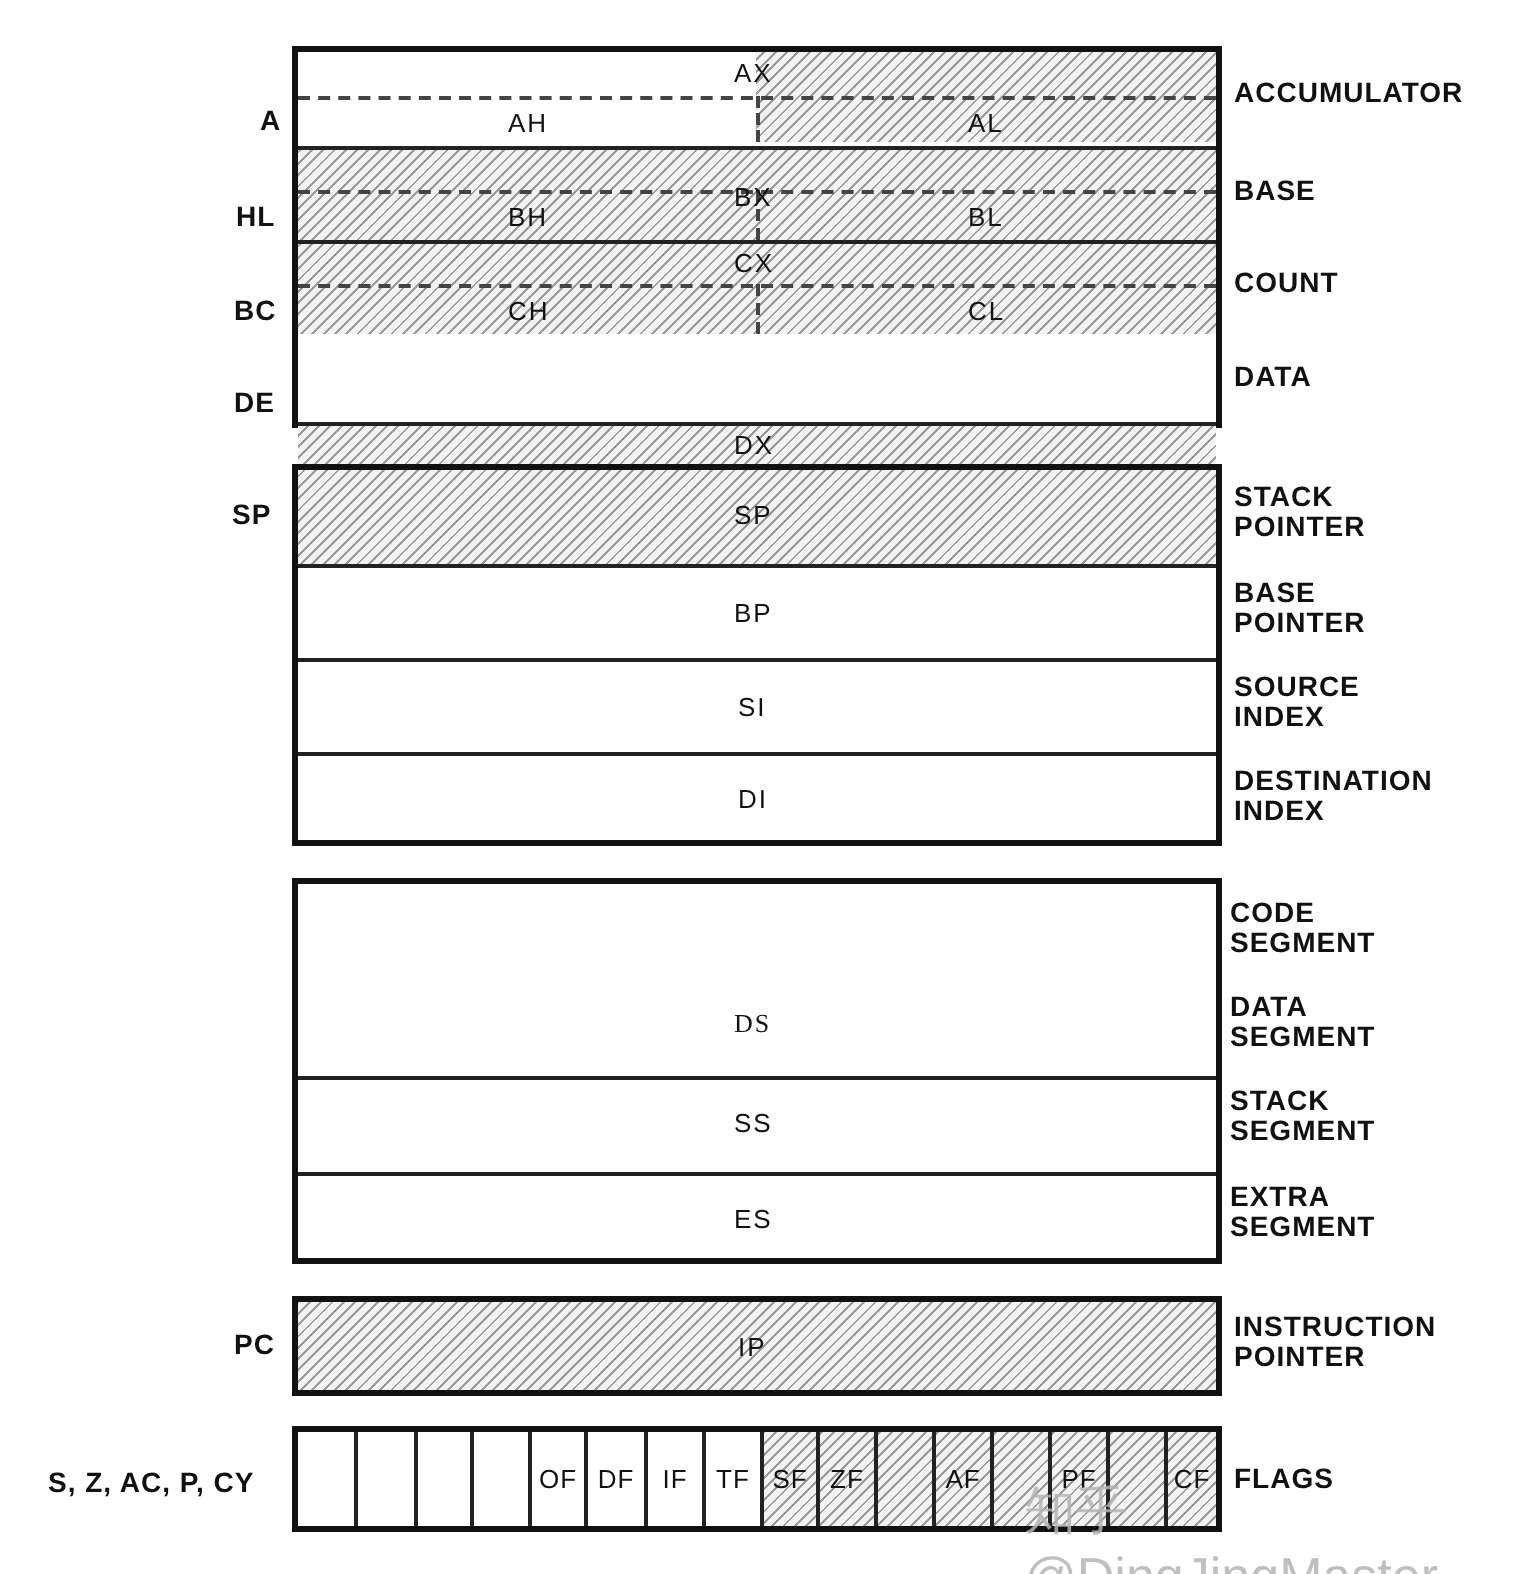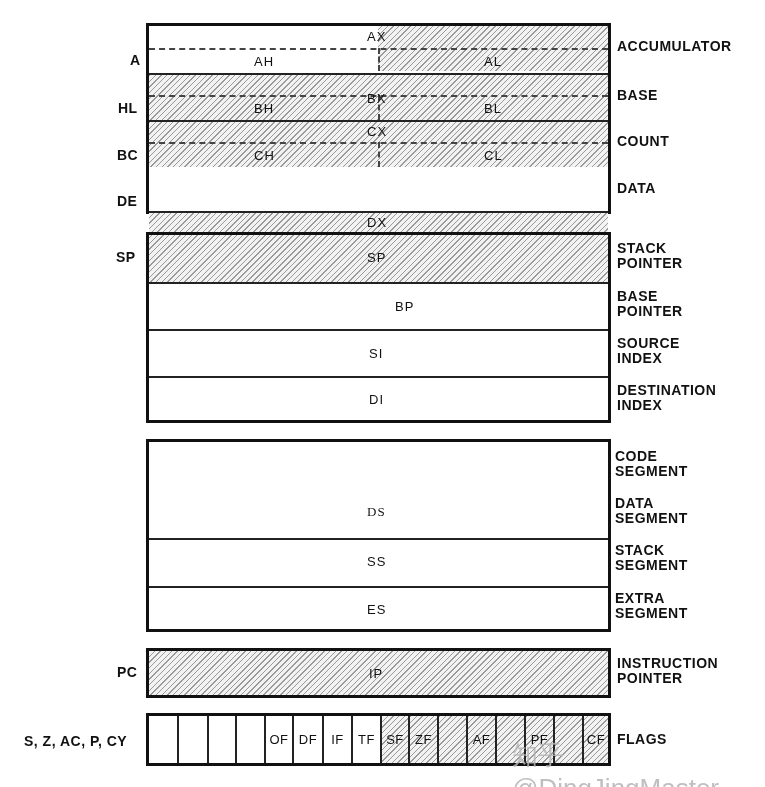--- a/index.html
+++ b/index.html
@@ -69,21 +69,21 @@
 <div class="lbl" style="left:617px;top:39px;">ACCUMULATOR</div>
 <div class="lbl" style="left:617px;top:88px;">BASE</div>
 <div class="lbl" style="left:617px;top:134px;">COUNT</div>
 <div class="lbl" style="left:617px;top:181px;">DATA</div>
 
 <div class="box" style="left:146px;top:232px;width:465px;height:191px;">
   <div class="row hatch" style="top:0;height:47px;">
     <div class="inner" style="left:218px;top:15px;">SP</div>
   </div>
   <div class="row white" style="top:47px;height:47px;">
-    <div class="inner" style="left:218px;top:15px;margin-left:28px;">BP</div>
+    <div class="inner" style="left:218px;top:15px;">BP</div>
   </div>
   <div class="row white" style="top:141px;height:44px;">
     <div class="inner" style="left:220px;top:14px;">DI</div>
   </div>
   <div class="row white" style="top:94px;height:47px;">
     <div class="inner" style="left:220px;top:15px;">SI</div>
   </div>
 </div>
 <div class="lbl" style="left:116px;top:250px;">SP</div>
 

